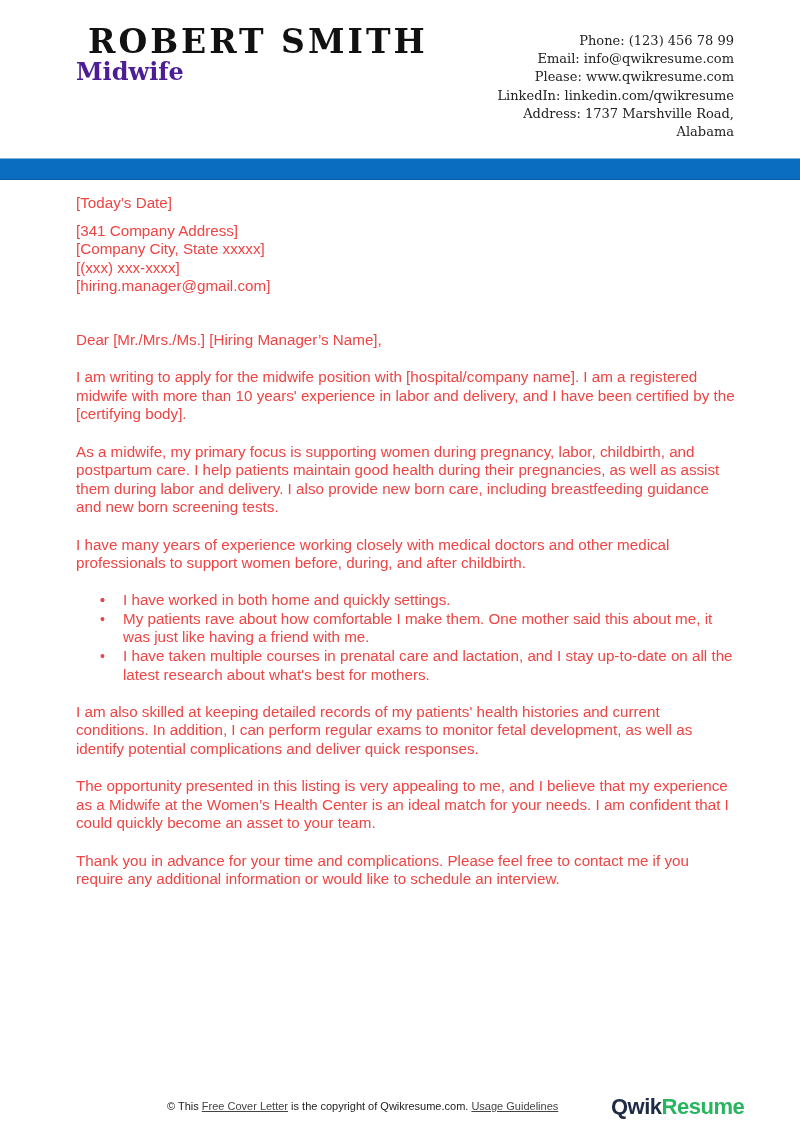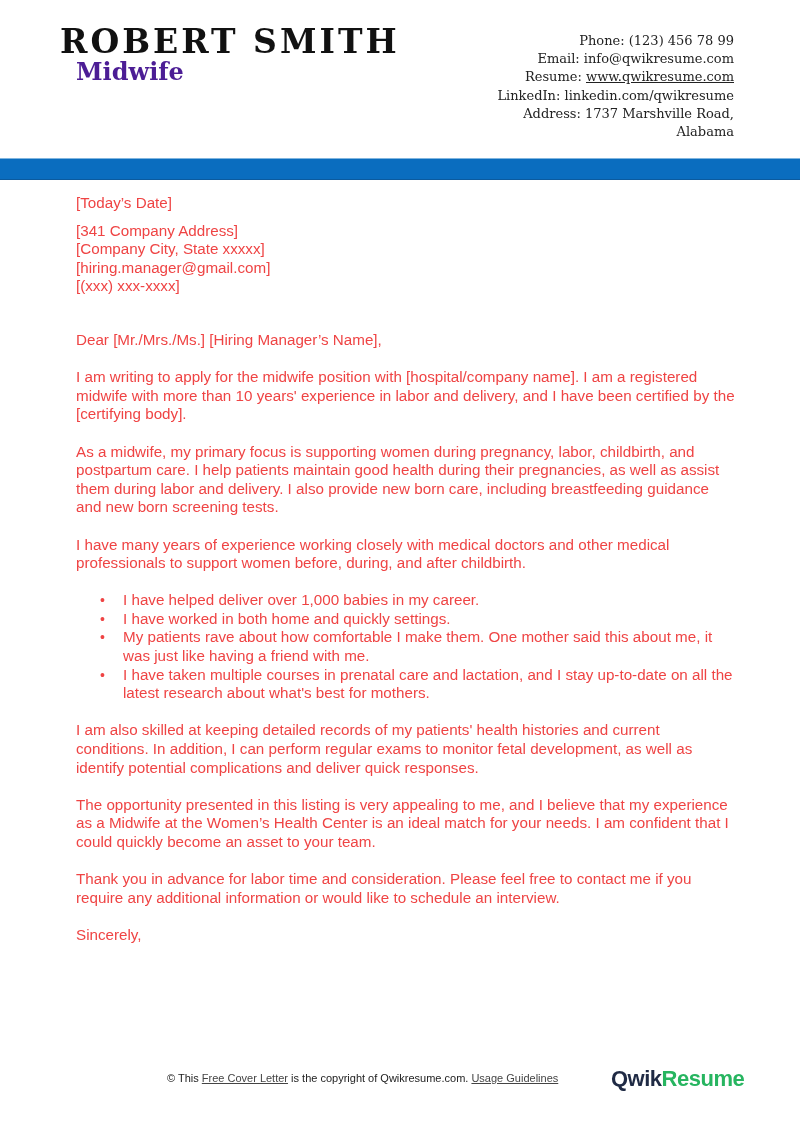--- a/index.html
+++ b/index.html
@@ -17,21 +17,21 @@
     }
     .header {
       position: absolute;
       left: 0;
       top: 0;
       width: 800px;
       height: 158px;
     }
     .name {
       position: absolute;
-      left: 60px;
+      left: 88px;
       top: 22px;
       font-family: "DejaVu Serif", serif;
       font-weight: bold;
       font-size: 33px;
       letter-spacing: 3px;
       color: #111111;
       line-height: 40px;
       white-space: nowrap;
     }
     .job-title {
@@ -51,21 +51,20 @@
       top: 32px;
       text-align: right;
       font-family: "DejaVu Serif", serif;
       font-size: 13px;
       line-height: 18.2px;
       color: #222222;
     }
     .contact div { white-space: nowrap; }
     .contact a {
       color: #222222;
-      text-decoration: underline;
     }
     .band {
       position: absolute;
       left: 0;
       top: 158px;
       width: 800px;
       height: 22px;
       background: #0a6dbf;
       border-top: 1px solid #7fb5df;
       border-bottom: 1px solid #0b5a9e;
@@ -102,21 +101,21 @@
     }
     ul.highlights li .bullet {
       position: absolute;
       left: -23px;
       top: 0;
       font-size: 14px;
     }
     .footer {
       position: absolute;
       left: 0;
-      top: 1069px;
+      top: 1097px;
       width: 656px;
       height: 30px;
     }
     .footer-text {
       position: absolute;
       left: 167px;
       top: 3px;
       font-size: 11px;
       color: #222222;
       white-space: nowrap;
@@ -139,58 +138,57 @@
   </style>
 </head>
 <body>
 
 <div class="header">
   <div class="name">ROBERT SMITH</div>
   <div class="job-title">Midwife</div>
   <div class="contact">
     <div>Phone: (123) 456 78 99</div>
     <div>Email: info@qwikresume.com</div>
-    <div><span>Resume: </span><a>www.qwikresume.com</a></div>
+    <div><span>Please: </span><a>www.qwikresume.com</a></div>
     <div>LinkedIn: linkedin.com/qwikresume</div>
     <div>Address: 1737 Marshville Road,</div>
     <div>Alabama</div>
   </div>
 </div>
 
 <div class="band"></div>
 
 <div class="letter">
   <p class="date-line">[Today’s Date]</p>
 
   <div class="block gap-lg">
     <span class="line">[341 Company Address]</span>
     <span class="line">[Company City, State xxxxx]</span>
+    <span class="line">[(xxx) xxx-xxxx]</span>
     <span class="line">[hiring.manager@gmail.com]</span>
-    <span class="line">[(xxx) xxx-xxxx]</span>
   </div>
 
   <p>Dear [Mr./Mrs./Ms.] [Hiring Manager’s Name],</p>
 
   <p>I am writing to apply for the midwife position with [hospital/company name]. I am a registered midwife with more than 10 years' experience in labor and delivery, and I have been certified by the [certifying body].</p>
   <p>As a midwife, my primary focus is supporting women during pregnancy, labor, childbirth, and postpartum care. I help patients maintain good health during their pregnancies, as well as assist them during labor and delivery. I also provide new born care, including breastfeeding guidance and new born screening tests.</p>
   <p>I have many years of experience working closely with medical doctors and other medical professionals to support women before, during, and after childbirth.</p>
 
   <ul class="highlights">
-    <li><span class="bullet">•</span><span>I have helped deliver over 1,000 babies in my career.</span></li>
+    <li><span class="bullet">•</span></li>
     <li><span class="bullet">•</span><span>I have worked in both home and quickly settings.</span></li>
     <li><span class="bullet">•</span><span>My patients rave about how comfortable I make them. One mother said this about me, it was just like having a friend with me.</span></li>
     <li><span class="bullet">•</span><span>I have taken multiple courses in prenatal care and lactation, and I stay up-to-date on all the latest research about what's best for mothers.</span></li>
   </ul>
 
   <p>I am also skilled at keeping detailed records of my patients' health histories and current conditions. In addition, I can perform regular exams to monitor fetal development, as well as identify potential complications and deliver quick responses.</p>
   <p>The opportunity presented in this listing is very appealing to me, and I believe that my experience as a Midwife at the Women’s Health Center is an ideal match for your needs. I am confident that I could quickly become an asset to your team.</p>
-  <p>Thank you in advance for labor time and consideration. Please feel free to contact me if you require any additional information or would like to schedule an interview.</p>
+  <p>Thank you in advance for your time and complications. Please feel free to contact me if you require any additional information or would like to schedule an interview.</p>
 
   <div class="block">
-    <span class="line">Sincerely,</span>
   </div>
 </div>
 
 <div class="footer">
   <div class="footer-text">
     <span>© This </span><a>Free Cover Letter</a><span> is the copyright of Qwikresume.com. </span><a>Usage Guidelines</a>
   </div>
   <div class="logo">
     <span class="qwik">Qwik</span><span class="resume">Resume</span>
   </div>

